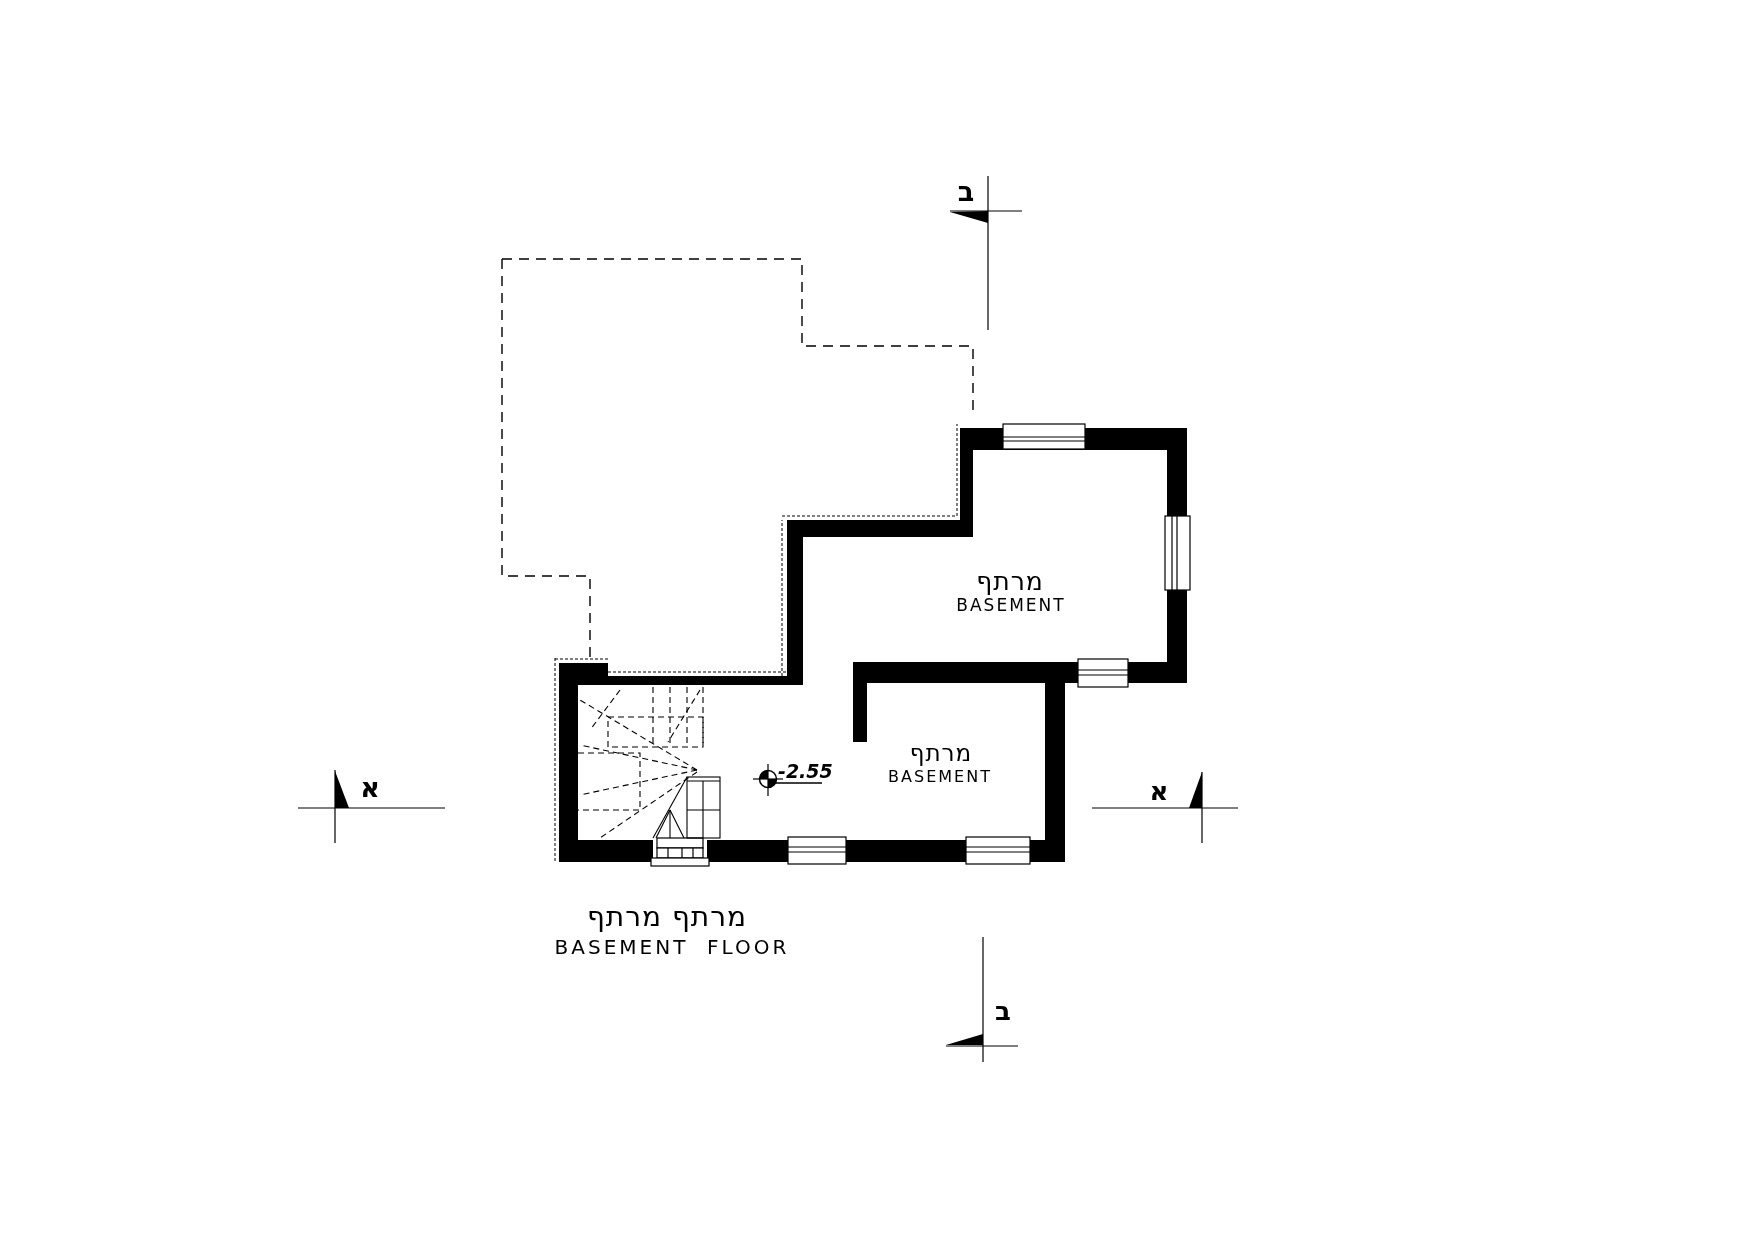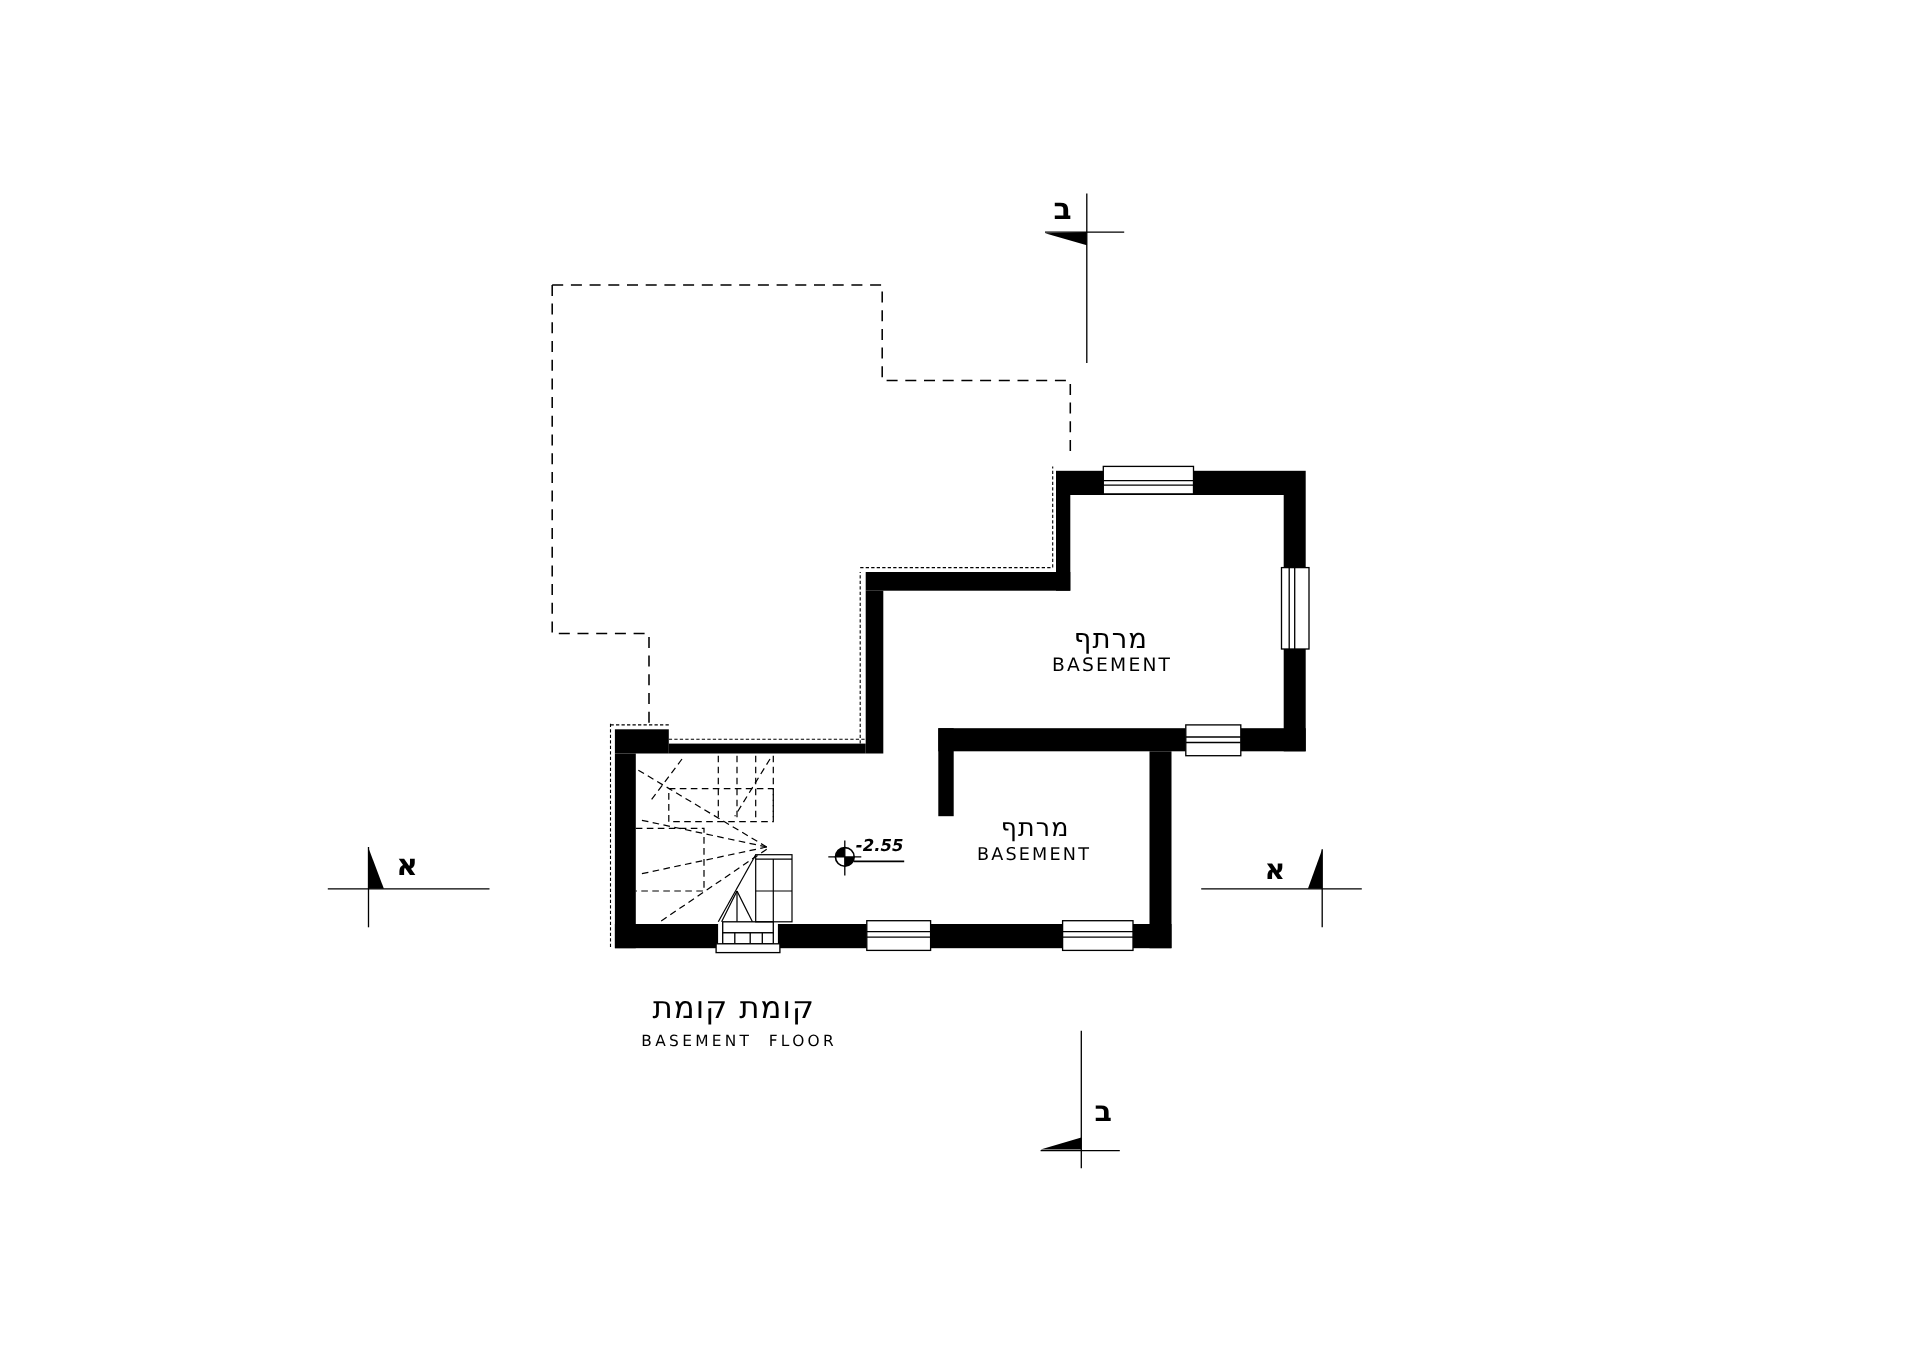--- a/index.html
+++ b/index.html
@@ -3,23 +3,23 @@
 <meta charset="utf-8">
 <style>
   html,body{margin:0;padding:0;background:#ffffff;}
   #sheet{position:relative;width:1754px;height:1240px;background:#ffffff;overflow:hidden;
          font-family:"DejaVu Sans","Liberation Sans",sans-serif;color:#000;}
   #plan-svg{position:absolute;left:0;top:0;}
   .lbl{position:absolute;transform:translate(-50%,-50%);white-space:pre;color:#000;}
   .room-he{font-size:25px;letter-spacing:1px;text-align:center;}
   .room-en{font-size:17px;letter-spacing:2px;}
   .title-he{font-size:28px;letter-spacing:1px;}
-  .title-en{font-size:14px;letter-spacing:3px;}
+  .title-en{font-size:20px;letter-spacing:3px;}
   .sec-letter{font-size:27px;font-weight:bold;}
-  .level-txt{position:absolute;font-size:15px;font-weight:bold;font-style:italic;letter-spacing:0px;}
+  .level-txt{position:absolute;font-size:19px;font-weight:bold;font-style:italic;letter-spacing:0px;}
 </style>
 </head>
 <body>
 
 <div id="sheet">
 
   <svg id="plan-svg" width="1754" height="1240" viewBox="0 0 1754 1240">
 
     <g fill="none" stroke="#000" stroke-width="1.4" stroke-dasharray="10 7">
       <path d="M502 259 H802 V346 H973 V413"></path>
@@ -151,21 +151,21 @@
       <line x1="776" y1="783" x2="822" y2="783" stroke-width="1.5"></line>
     </g>
   </svg>
 
   <div class="lbl room-he" style="left:1010px;top:581px;">מרתף</div>
   <div class="lbl room-en" style="left:1011px;top:605px;">BASEMENT</div>
 
   <div class="lbl room-he" style="left:941px;top:753px;font-size:23px;">מרתף</div>
   <div class="lbl room-en" style="left:940px;top:776px;font-size:16px;">BASEMENT</div>
 
-  <div class="lbl title-he" style="left:667px;top:916px;">קומת קומת</div>
+  <div class="lbl title-he" style="left:667px;top:916px;">מרתף מרתף</div>
   <div class="lbl title-en" style="left:672px;top:947px;">BASEMENT  FLOOR</div>
 
   <div class="lbl sec-letter" style="left:966px;top:191px;">ב</div>
   <div class="lbl sec-letter" style="left:1003px;top:1011px;font-size:26px;">ב</div>
   <div class="lbl sec-letter" style="left:370px;top:787px;">א</div>
   <div class="lbl sec-letter" style="left:1159px;top:791px;font-size:26px;">א</div>
 
   <div class="level-txt" style="left:778px;top:760px;">-2.55</div>
 </div>
 

